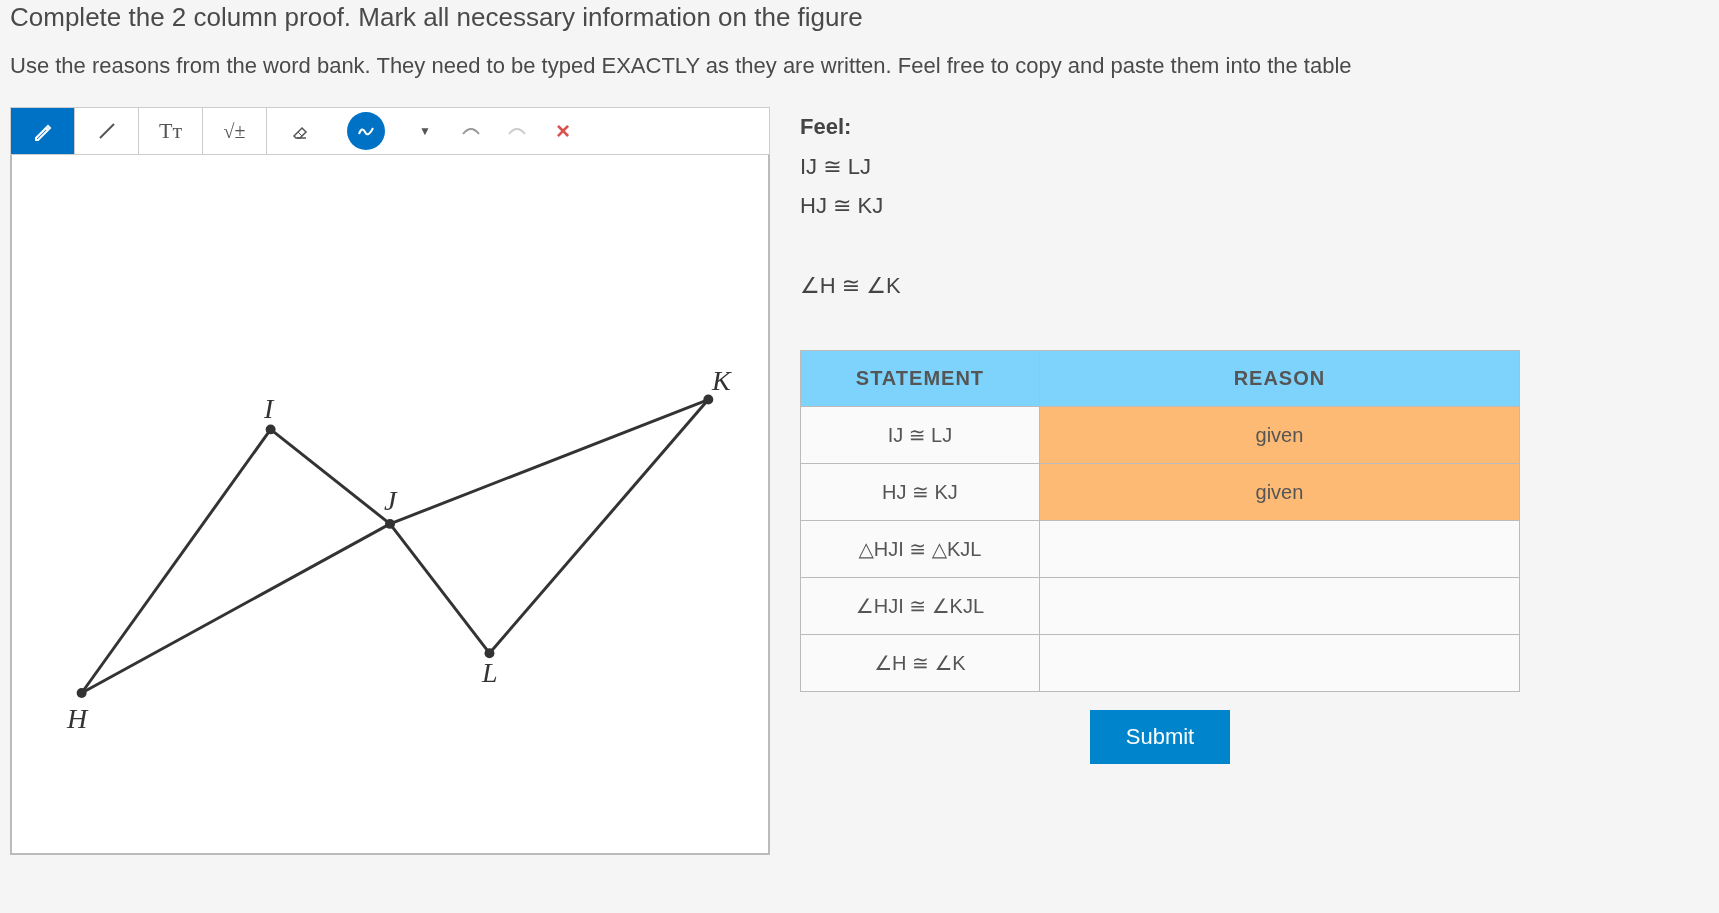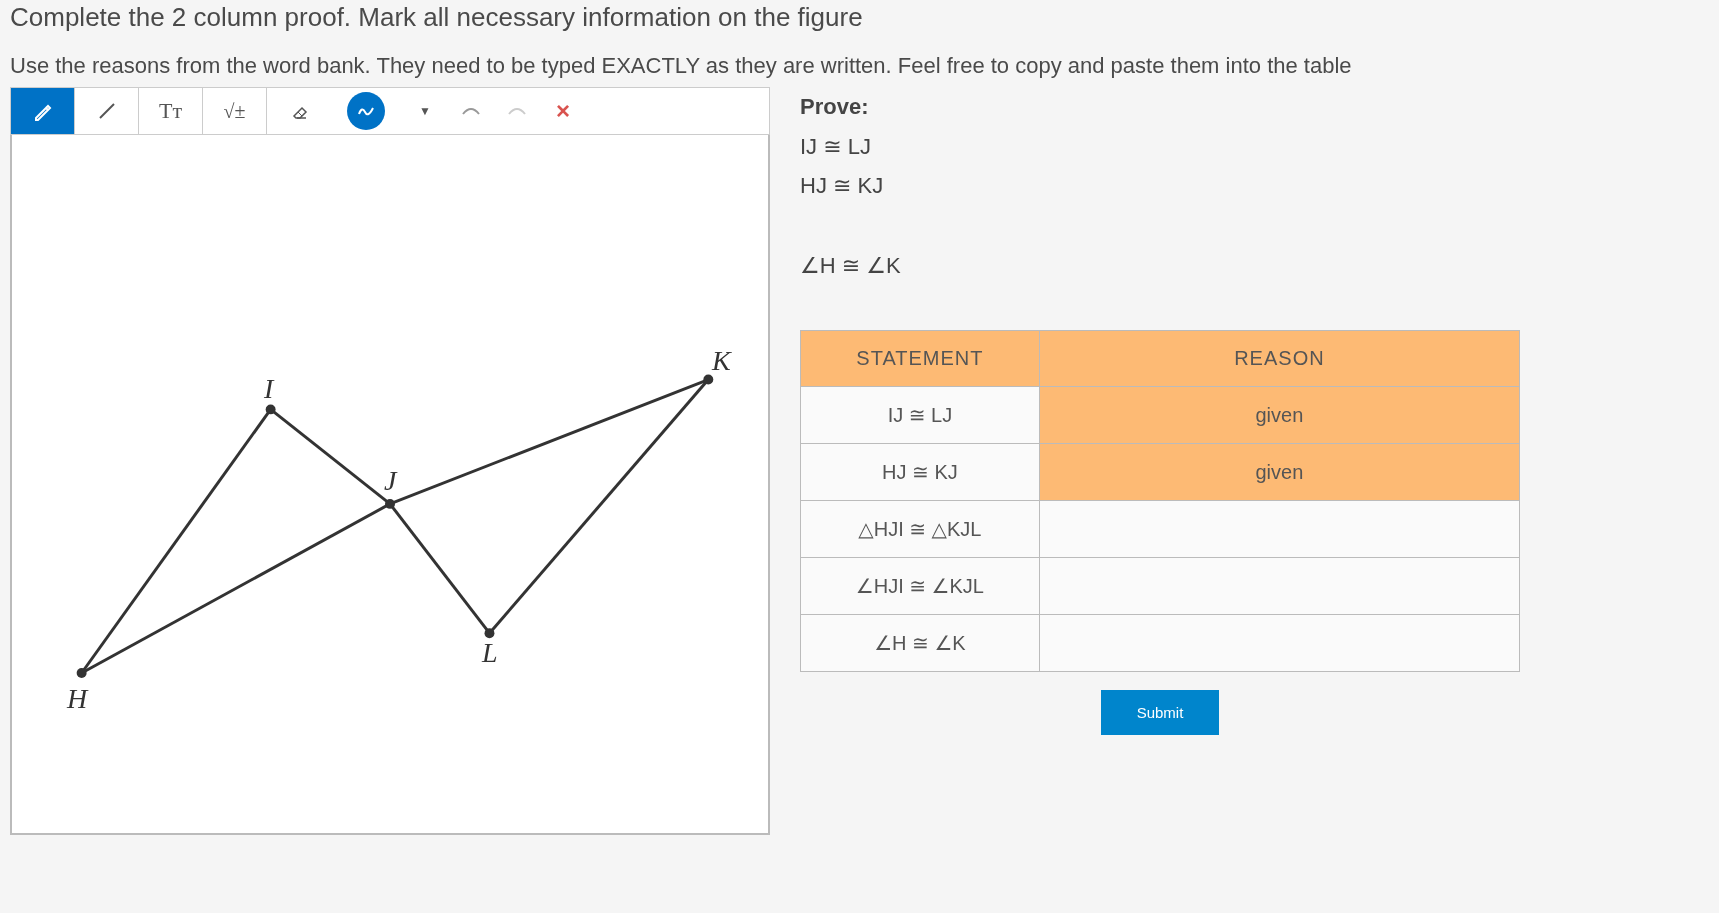--- a/index.html
+++ b/index.html
@@ -14,21 +14,21 @@
     .title {
       font-size: 26px;
       color: #4a4a4a;
       padding-top: 2px;
       font-weight: 400;
     }
     .instruction {
       font-size: 22px;
       color: #4a4a4a;
       margin-top: 20px;
-      margin-bottom: 8px;
+      margin-bottom: 28px;
       font-weight: 400;
     }
     .main-content {
       display: flex;
       gap: 30px;
     }
     .left-col {
       flex: 0 0 760px;
     }
     .toolbar {
@@ -123,40 +123,40 @@
       background: #fafafa;
     }
     .proof-table th, .proof-table td {
       border: 1px solid #bbb;
       padding: 16px 10px;
       text-align: center;
       font-size: 20px;
       color: #555;
     }
     .proof-table th {
-      background: #fdba74;
-      font-weight: 400;
+      background: #7dd3fc;
+      font-weight: 700;
       letter-spacing: 1px;
     }
     .proof-table td.reason-cell {
       min-width: 300px;
     }
     .proof-table td.given-cell {
       background: #fdba74;
     }
     .submit-wrap {
       text-align: center;
       margin-top: 18px;
       width: 720px;
     }
     .submit-btn {
       background: #0085cc;
       color: #fff;
       border: none;
-      font-size: 15px;
+      font-size: 22px;
       padding: 14px 36px;
       cursor: pointer;
     }
   </style>
 </head>
 <body>
 
 <div class="title">Complete the 2 column proof. Mark all necessary information on the figure</div>
 <div class="instruction">Use the reasons from the word bank. They need to be typed EXACTLY as they are written. Feel free to copy and paste them into the table</div>
 
@@ -228,21 +228,21 @@
       <div class="vertex-label" style="left:55px;top:548px;">H</div>
       <div class="vertex-label" style="left:252px;top:238px;">I</div>
       <div class="vertex-label" style="left:372px;top:330px;">J</div>
       <div class="vertex-label" style="left:470px;top:502px;">L</div>
       <div class="vertex-label" style="left:700px;top:210px;">K</div>
     </div>
   </div>
 
   <div class="right-col">
     <div class="info-block">
-      <div class="info-label">Prove:</div>
+      <div class="info-label">Feel:</div>
       <div>IJ ≅ LJ</div>
       <div>HJ ≅ KJ</div>
     </div>
     <div class="prove-block">
       <div>∠H ≅ ∠K</div>
     </div>
 
     <table class="proof-table">
       <thead>
         <tr>

